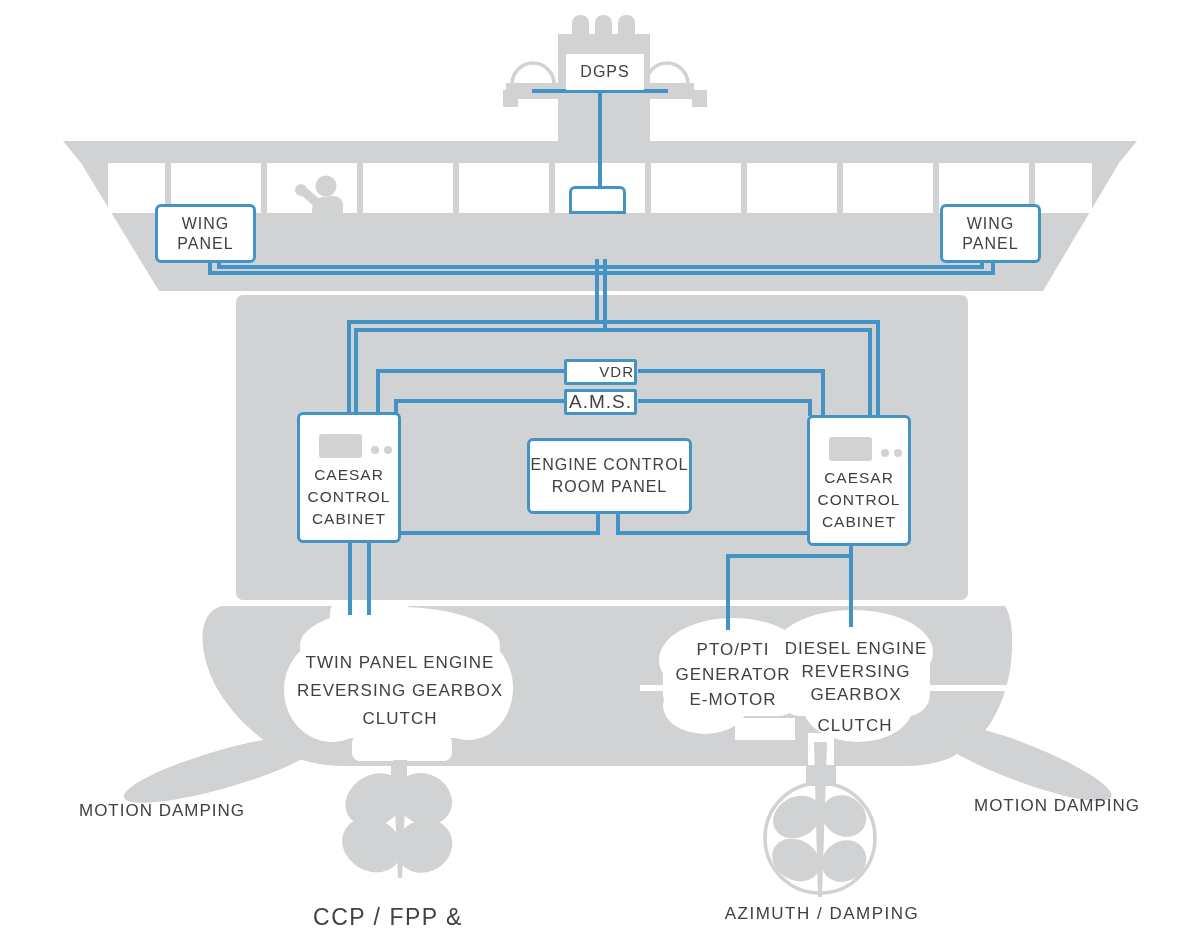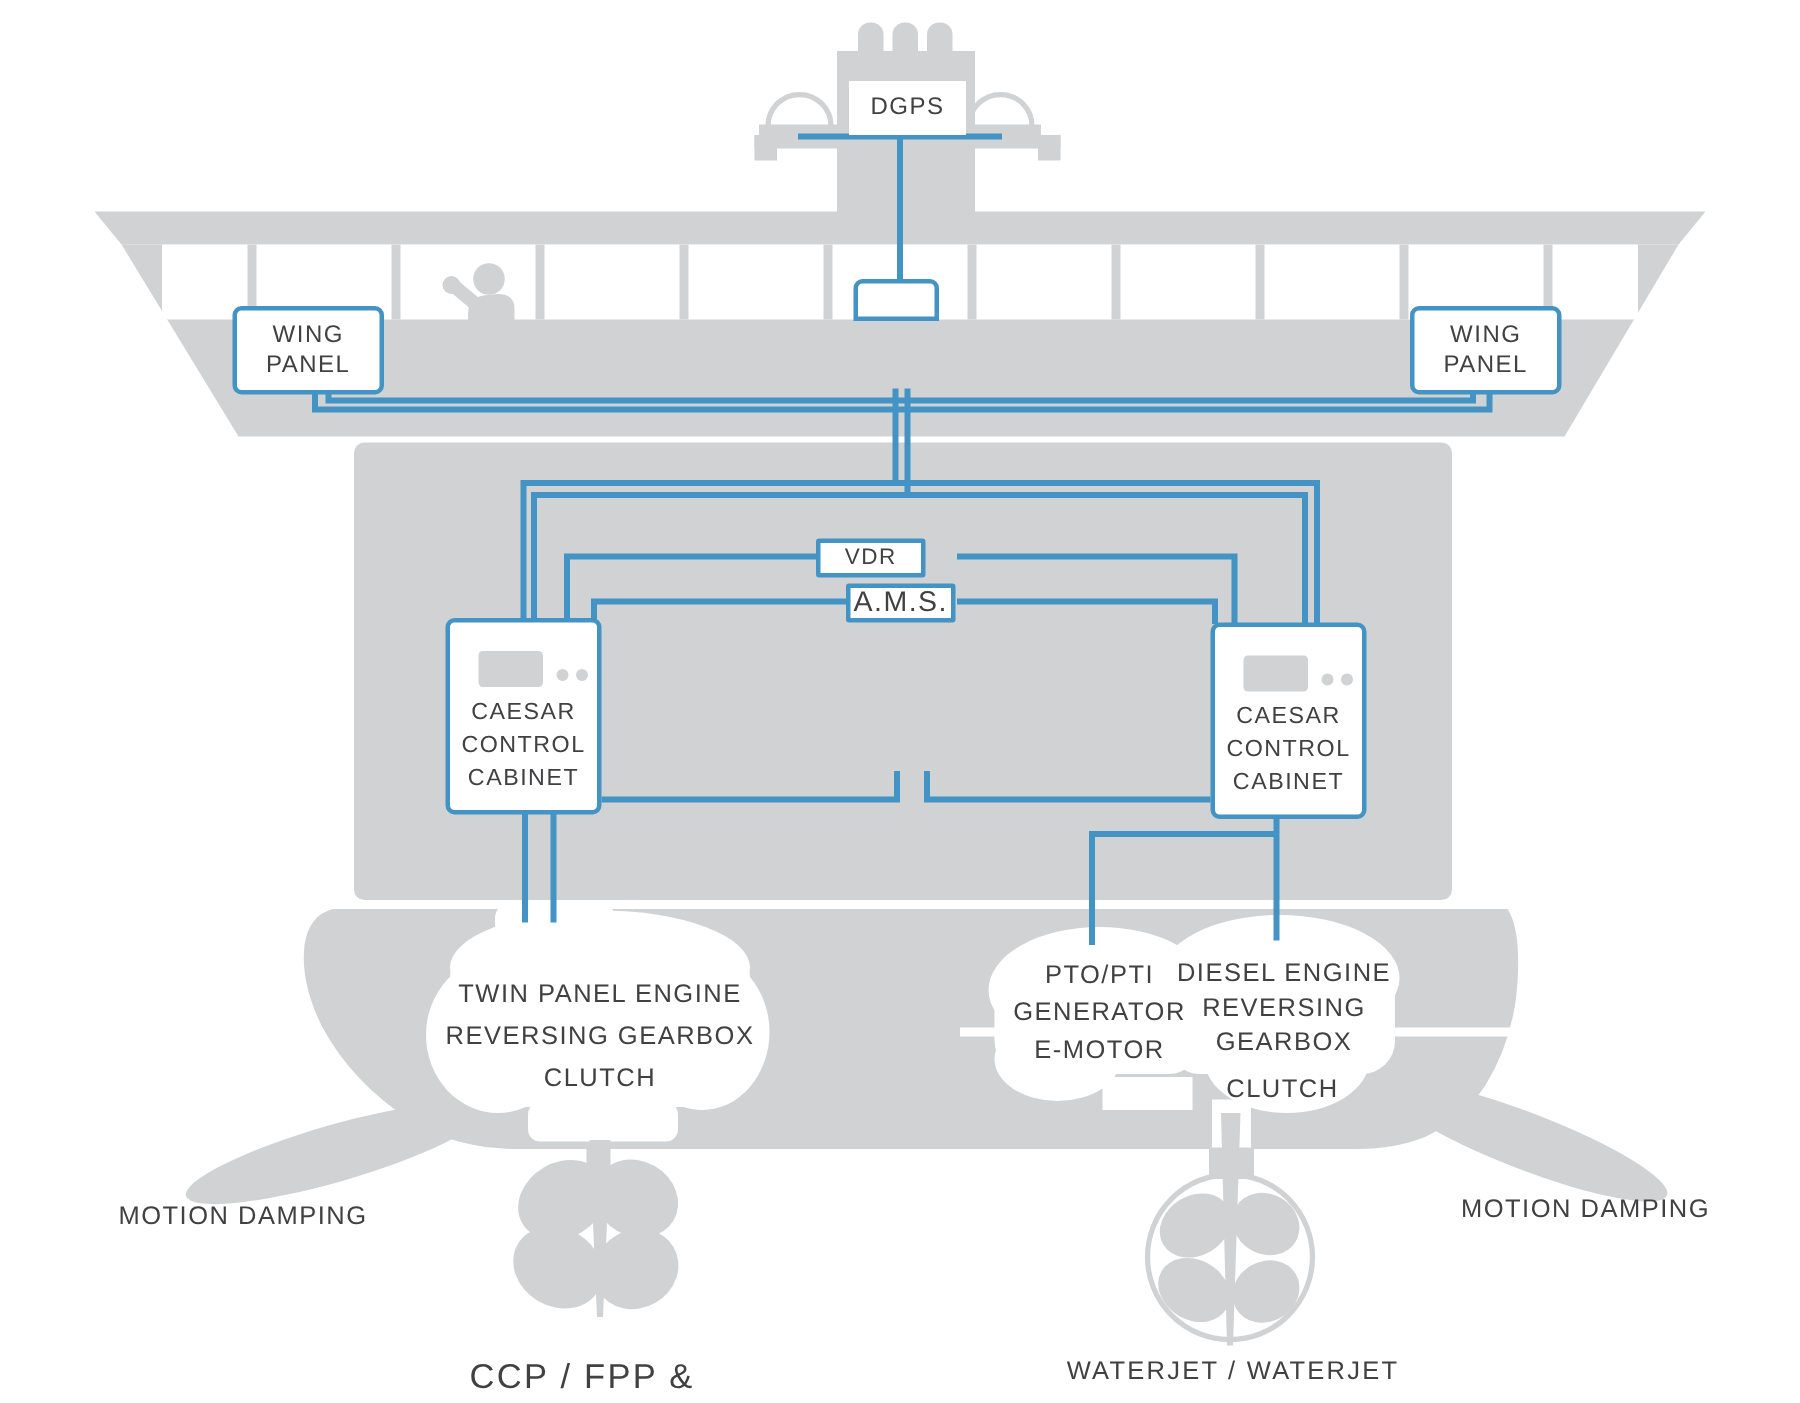--- a/index.html
+++ b/index.html
@@ -28,21 +28,21 @@
   .lbl{
     position:absolute;text-align:center;letter-spacing:1px;z-index:2;
     white-space:pre-line;color:var(--ink);
   }
   
   #dgps{left:566px;top:54px;width:78px;height:36px;font-size:16px;}
   #main-bump{left:569px;top:186px;width:57px;height:28px;z-index:1;border-radius:6px 6px 0 0;}
   #main-panel{left:394px;top:204px;width:421px;height:55px;font-size:17px;letter-spacing:1.5px;}
   #wing-left{left:155px;top:204px;width:101px;height:59px;font-size:16px;}
   #wing-right{left:940px;top:204px;width:101px;height:59px;font-size:16px;}
-  #vdr{left:544px;top:359px;width:73px;height:26px;font-size:15px;border-width:3px;border-radius:2px;}
+  #vdr{left:564px;top:359px;width:73px;height:26px;font-size:15px;border-width:3px;border-radius:2px;justify-content:flex-end;}
   #ams{left:564px;top:389px;width:73px;height:26px;font-size:19px;border-width:3px;border-radius:2px;}
   #ecr{left:527px;top:438px;width:165px;height:76px;font-size:16px;line-height:22px;}
   .cab{width:104px;height:131px;font-size:15.5px;line-height:22px;
        flex-direction:column;justify-content:flex-end;padding-bottom:10px;align-items:center;}
   #cab-left{left:297px;top:412px;}
   #cab-right{left:807px;top:415px;}
   .cab .screen{position:absolute;left:19px;top:19px;width:43px;height:24px;background:var(--gray);border-radius:3px;}
   .cab .dot{position:absolute;top:31px;width:8px;height:8px;border-radius:50%;background:var(--gray);}
   .cab .d1{left:71px;} .cab .d2{left:84px;}
 
@@ -198,29 +198,32 @@
     <span class="dot d2"></span>
     <span>CAESAR CONTROL CABINET</span>
   </div>
   <div class="box cab" id="cab-right">
     <span class="screen"></span>
     <span class="dot d1"></span>
     <span class="dot d2"></span>
     <span>CAESAR CONTROL CABINET</span>
   </div>
 
+  <div class="box" id="ecr">
+    <span>ENGINE CONTROL ROOM PANEL</span>
+  </div>
 
   <div class="lbl" id="twin-label">TWIN PANEL ENGINE
 REVERSING GEARBOX
 CLUTCH</div>
   <div class="lbl" id="diesel-label">DIESEL ENGINE
 REVERSING
 GEARBOX</div>
   <div class="lbl" id="pto-label">PTO/PTI
 GENERATOR
 E-MOTOR</div>
   <div class="lbl" id="diesel-clutch">CLUTCH</div>
 
   <div class="lbl" id="motion-left">MOTION DAMPING</div>
   <div class="lbl" id="motion-right">MOTION DAMPING</div>
   <div class="lbl" id="caption-left">CCP / FPP &amp; RUDDER</div>
-  <div class="lbl" id="caption-right">WATERJET / WATERJET</div>
+  <div class="lbl" id="caption-right">AZIMUTH / DAMPING</div>
 </div>
 
 </body></html>

